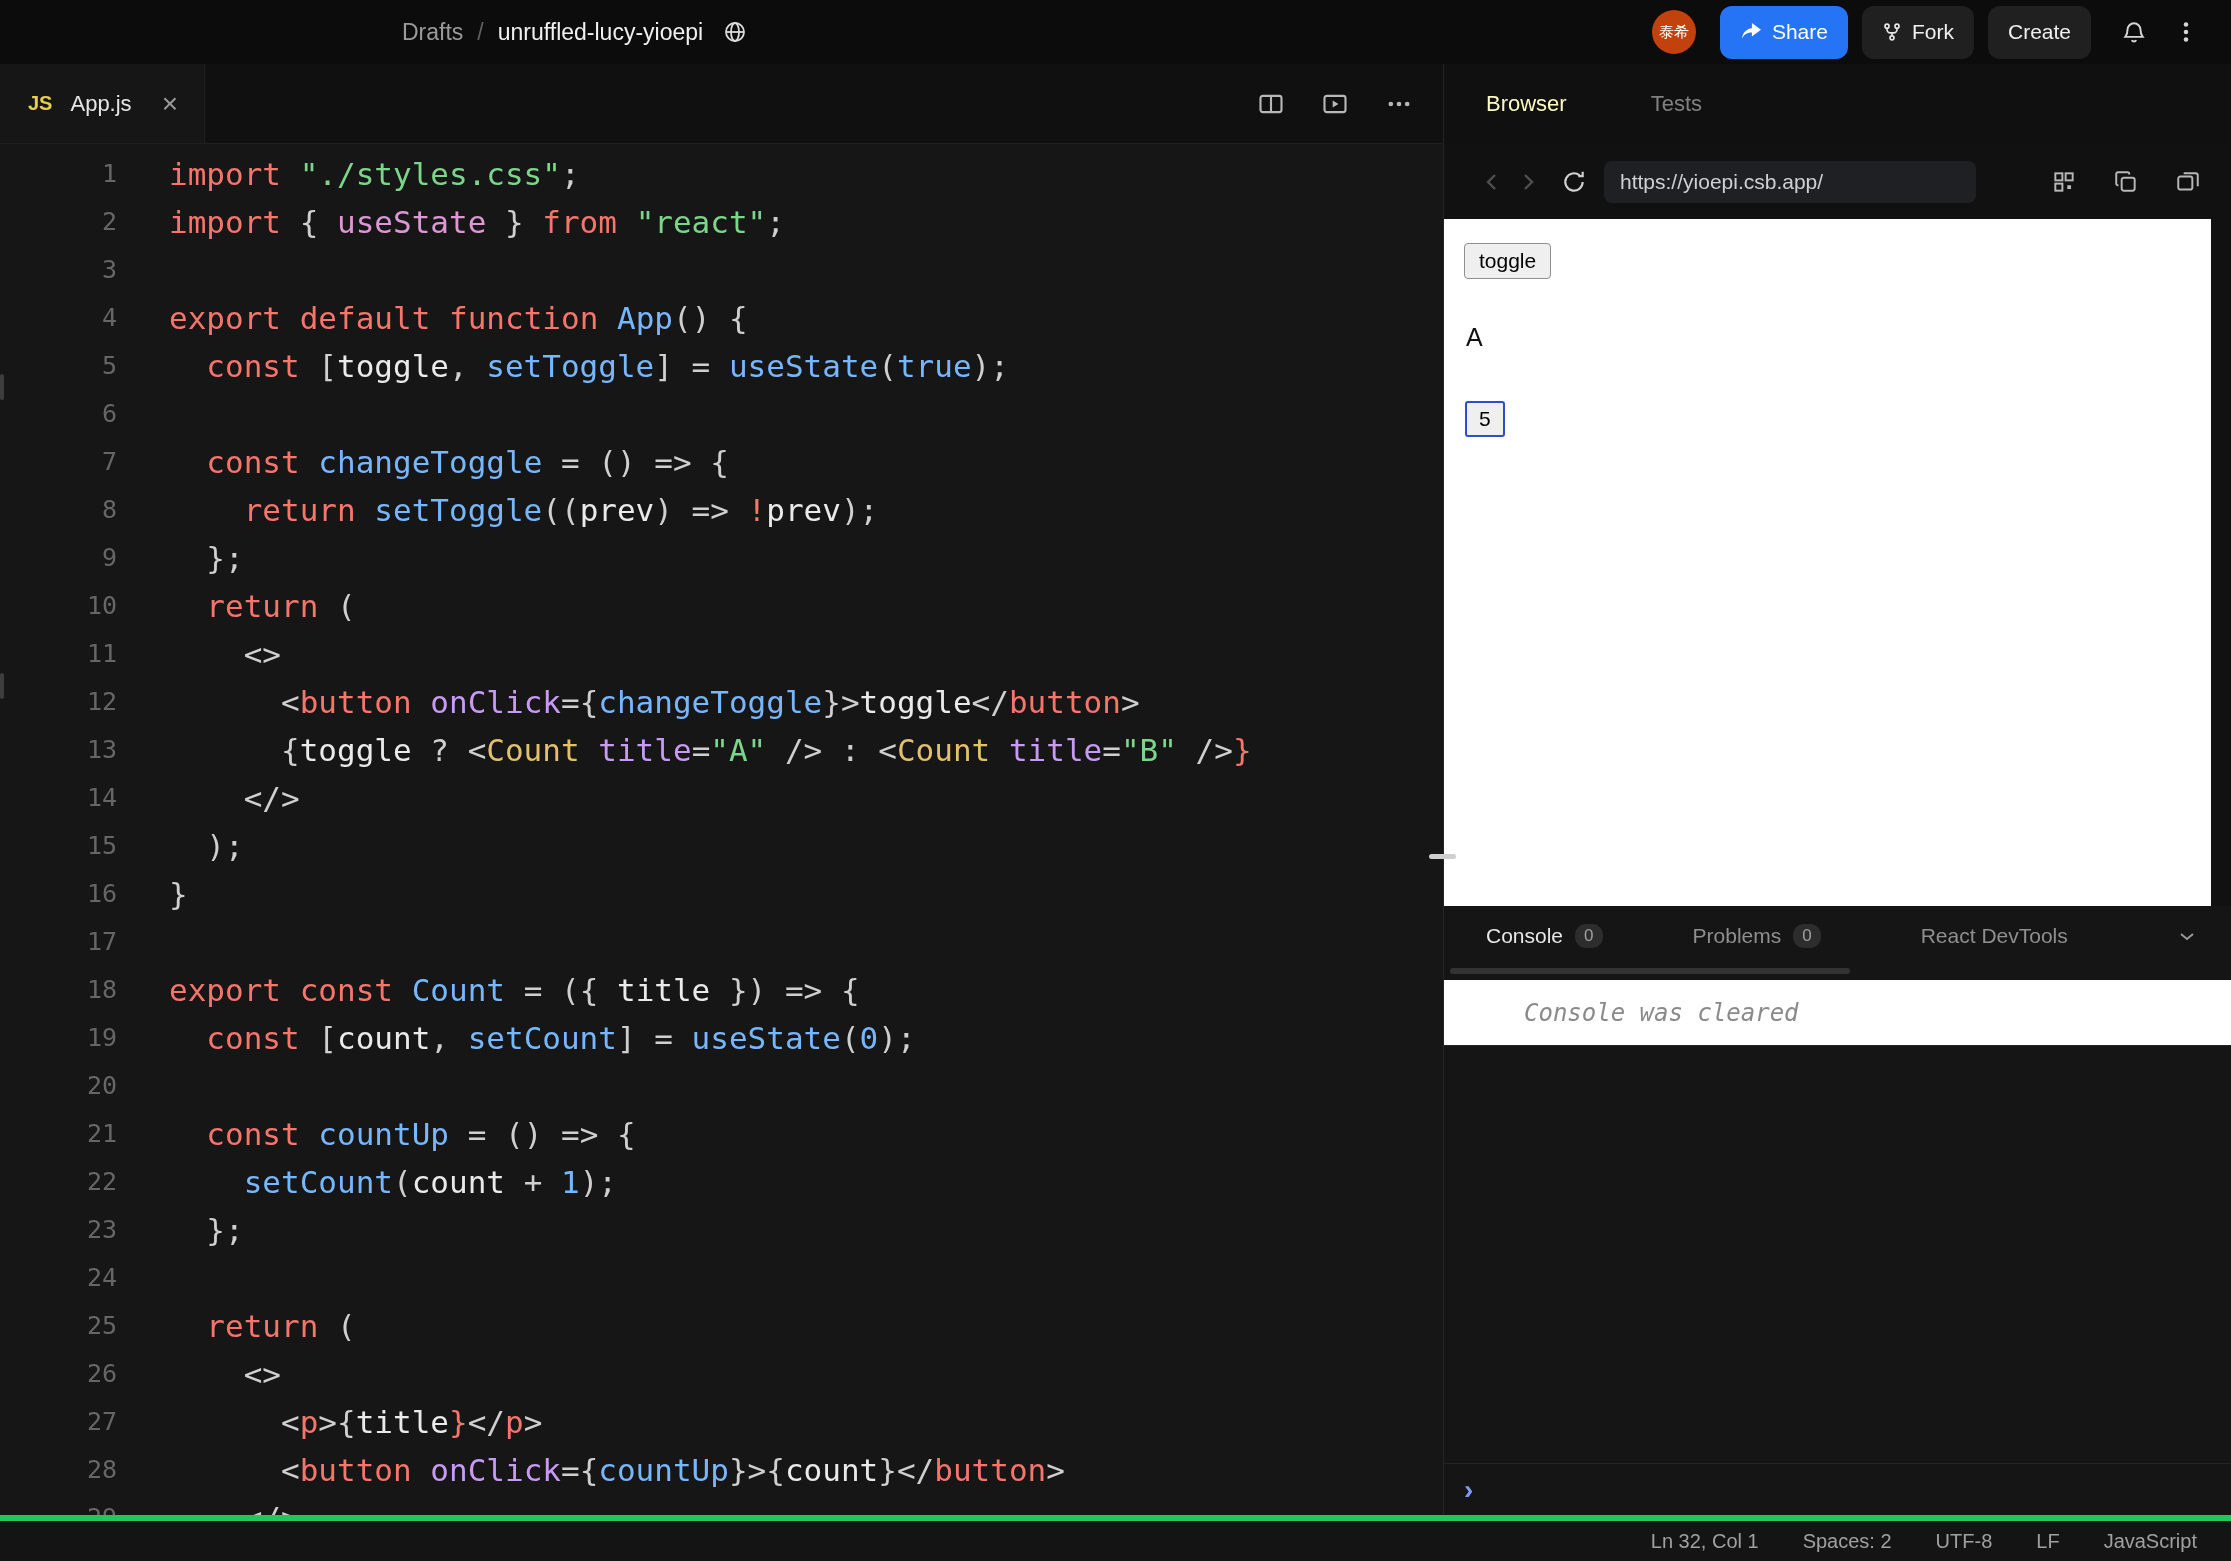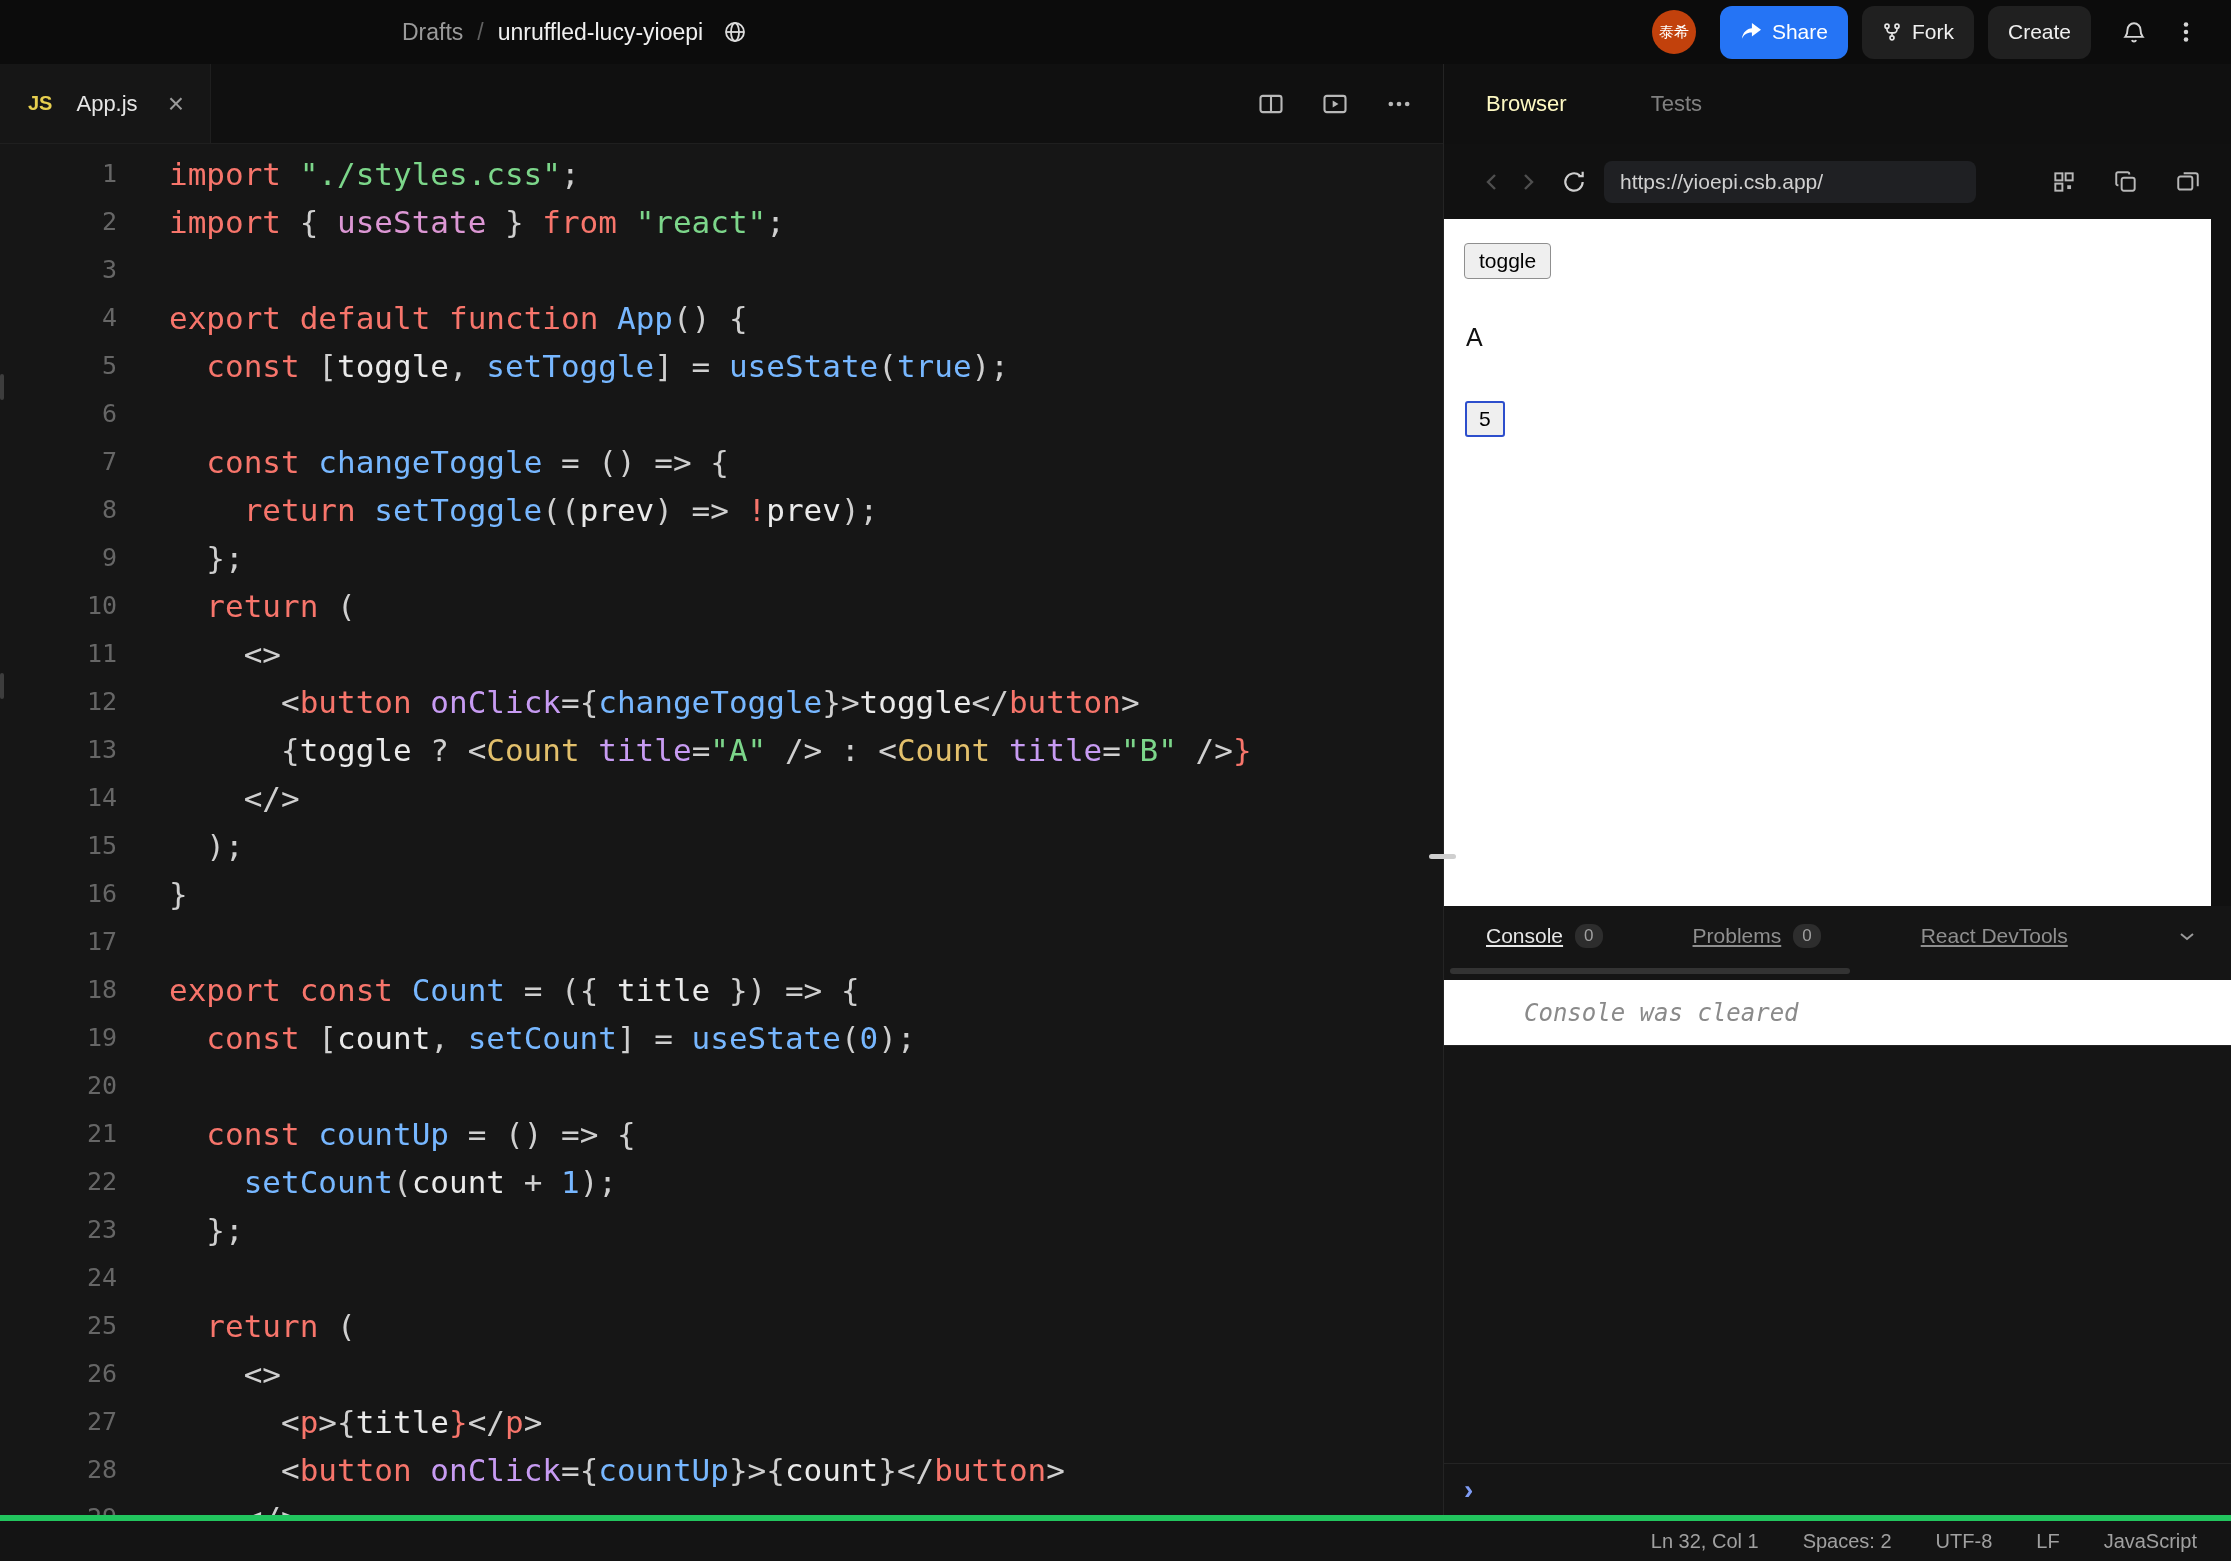--- a/index.html
+++ b/index.html
@@ -19,21 +19,21 @@
   .btn { height:53px; border:none; border-radius:12px; font-size:21px; display:flex; align-items:center; gap:10px; padding:0 20px; cursor:pointer; font-family:"Liberation Sans", sans-serif; }
   .btn-share { background:#2574f5; color:#fff; }
   .btn-dark { background:#202020; color:#f0f0f0; }
   .icon-btn { background:none; border:none; display:flex; align-items:center; justify-content:center; padding:6px; cursor:pointer; }
 
   
   .main { flex:1; display:flex; min-height:0; }
   .editor-pane { width:1443px; flex:none; display:flex; flex-direction:column; background:#161616; position:relative; }
   .tabbar { height:80px; flex:none; background:#101010; border-bottom:1px solid #1f1f1f; display:flex; align-items:stretch; }
   .tab { display:flex; align-items:center; background:#161616; padding:0 26px 0 28px; border-right:1px solid #1f1f1f; cursor:pointer; }
-  .js-badge { color:#e7cf4f; font-weight:bold; font-size:20px; margin-right:24px; }
+  .js-badge { color:#e7cf4f; font-weight:bold; font-size:20px; margin-right:18px; }
   .tab-label { color:#e6e6e6; font-size:22px; }
   .tab-close { color:#9a9a9a; font-size:28px; margin-left:30px; line-height:1; cursor:pointer; }
   .tab-actions { margin-left:auto; display:flex; align-items:center; gap:24px; padding-right:24px; }
 
   
   .code { flex:1; overflow:hidden; padding-top:6px; font-family:"DejaVu Sans Mono", monospace; font-size:31px; cursor:text; }
   .code-line { display:flex; height:48px; line-height:48px; white-space:pre; }
   .ln { flex:none; width:117px; text-align:right; color:#666; font-size:25px; }
   .lc { margin-left:52px; }
   .t-k,.t-t,.t-r { color:#f7756b; }
@@ -57,21 +57,21 @@
   .nav .nav-icn { display:flex; align-items:center; justify-content:center; width:36px; height:36px; cursor:pointer; }
   .url { margin-left:12px; width:372px; height:42px; background:#1f2023; border:none; border-radius:8px; color:#d0d0d0; font-size:21px; padding:0 16px; display:flex; align-items:center; cursor:text; }
   .nav-right { margin-left:auto; display:flex; align-items:center; gap:24px; padding-right:24px; }
 
   .preview { height:687px; flex:none; background:#fff; margin-right:20px; position:relative; }
   .pv-toggle { position:absolute; left:20px; top:24px; font-size:21px; color:#000; background:#efefef; border:1px solid #8f8f8f; border-radius:4px; padding:5px 14px; cursor:pointer; font-family:"Liberation Sans", sans-serif; }
   .pv-title { position:absolute; left:22px; top:104px; font-size:25px; color:#111; }
   .pv-count { position:absolute; left:21px; top:182px; font-size:21px; color:#000; background:#efefef; border:2px solid #2d4ecc; border-radius:3px; padding:4px 12px; cursor:pointer; font-family:"Liberation Sans", sans-serif; }
 
   .console-header { height:60px; flex:none; display:flex; align-items:center; background:#151515; }
-  .ch-item { font-size:21px; cursor:pointer;text-decoration:underline; }
+  .ch-item { font-size:21px; cursor:pointer; }
   .ch-item.active { color:#e8e8e8; margin-left:42px; }
   .ch-item.idle { color:#8f8f8f; }
   .badge { background:#2d2d2d; color:#a0a0a0; font-size:17px; border-radius:11px; padding:2px 9px; margin-left:12px; }
   .ch-problems { margin-left:90px; }
   .ch-devtools { margin-left:100px; }
   .ch-chevron { margin-left:auto; margin-right:32px; display:flex; cursor:pointer; }
   .console-scroll { height:14px; flex:none; background:#151515; position:relative; }
   .console-scroll .thumb { position:absolute; left:6px; top:2px; width:400px; height:6px; background:#333; border-radius:3px; cursor:pointer; }
   .console-msg { height:66px; flex:none; background:#ffffff; border-bottom:1px solid #242424; display:flex; align-items:center; padding-left:80px; color:#8a8a8a; font-family:"DejaVu Sans Mono", monospace; font-style:italic; font-size:24px; }
   .console-fill { flex:1; background:#151515; }

